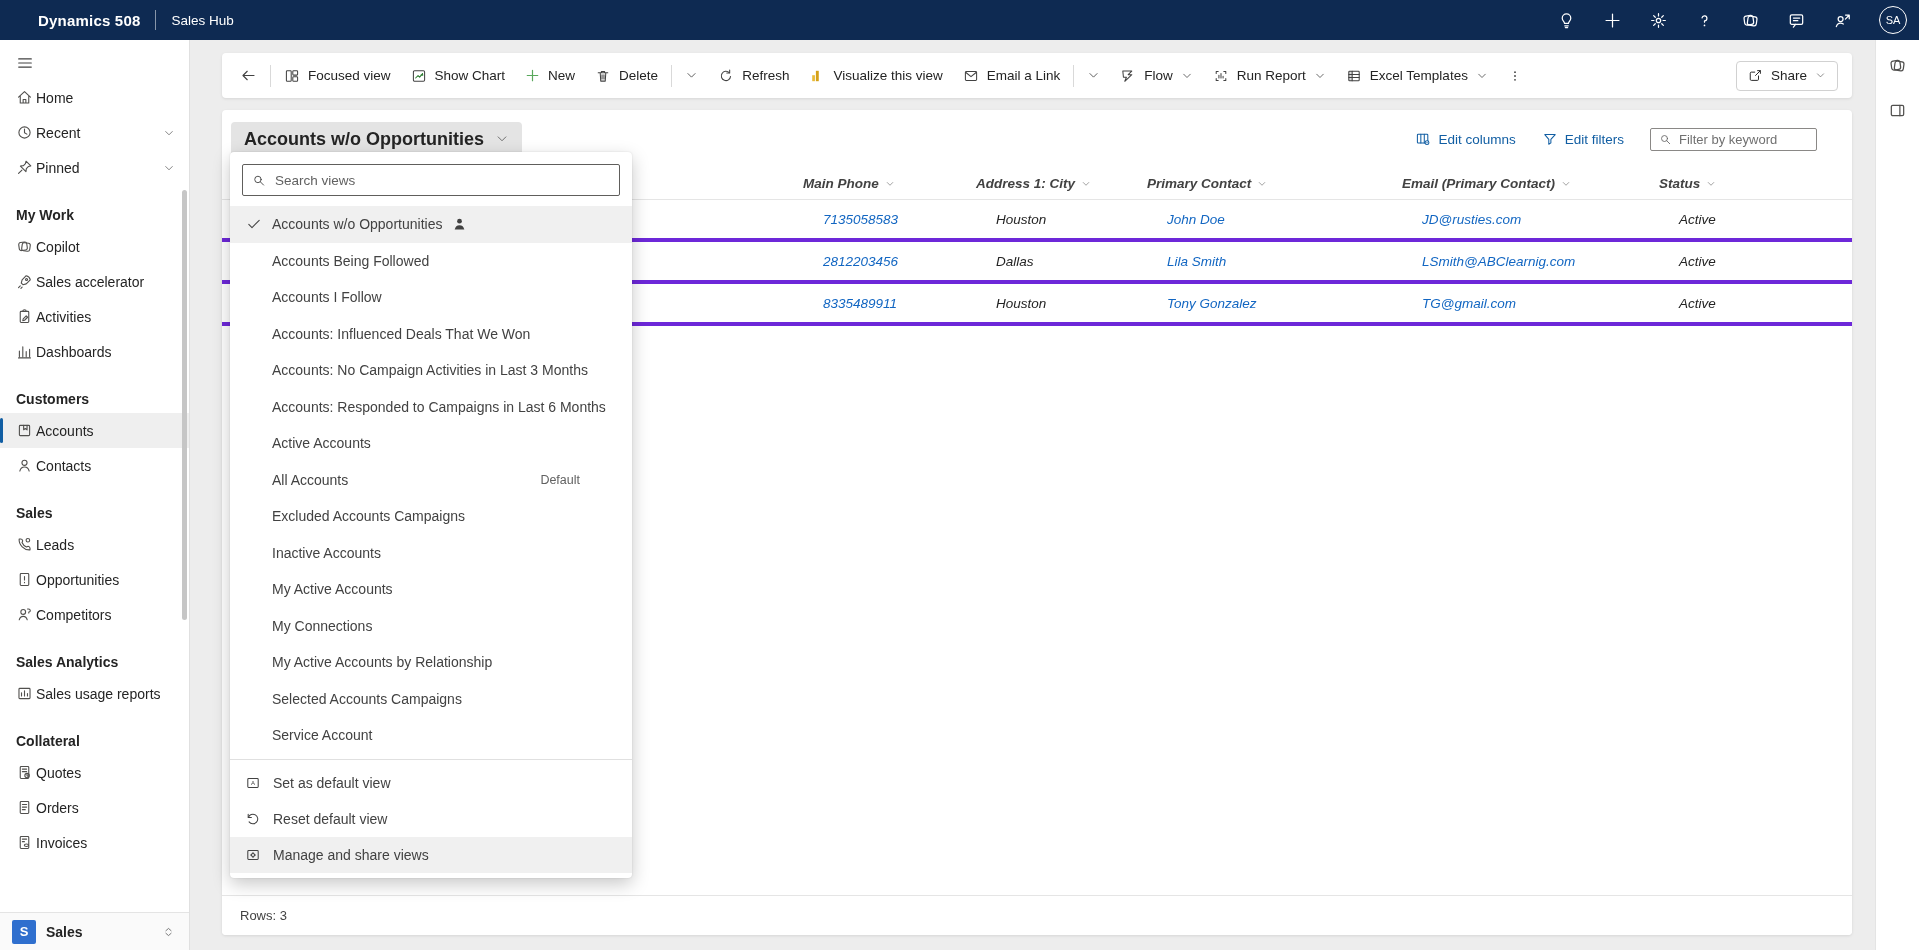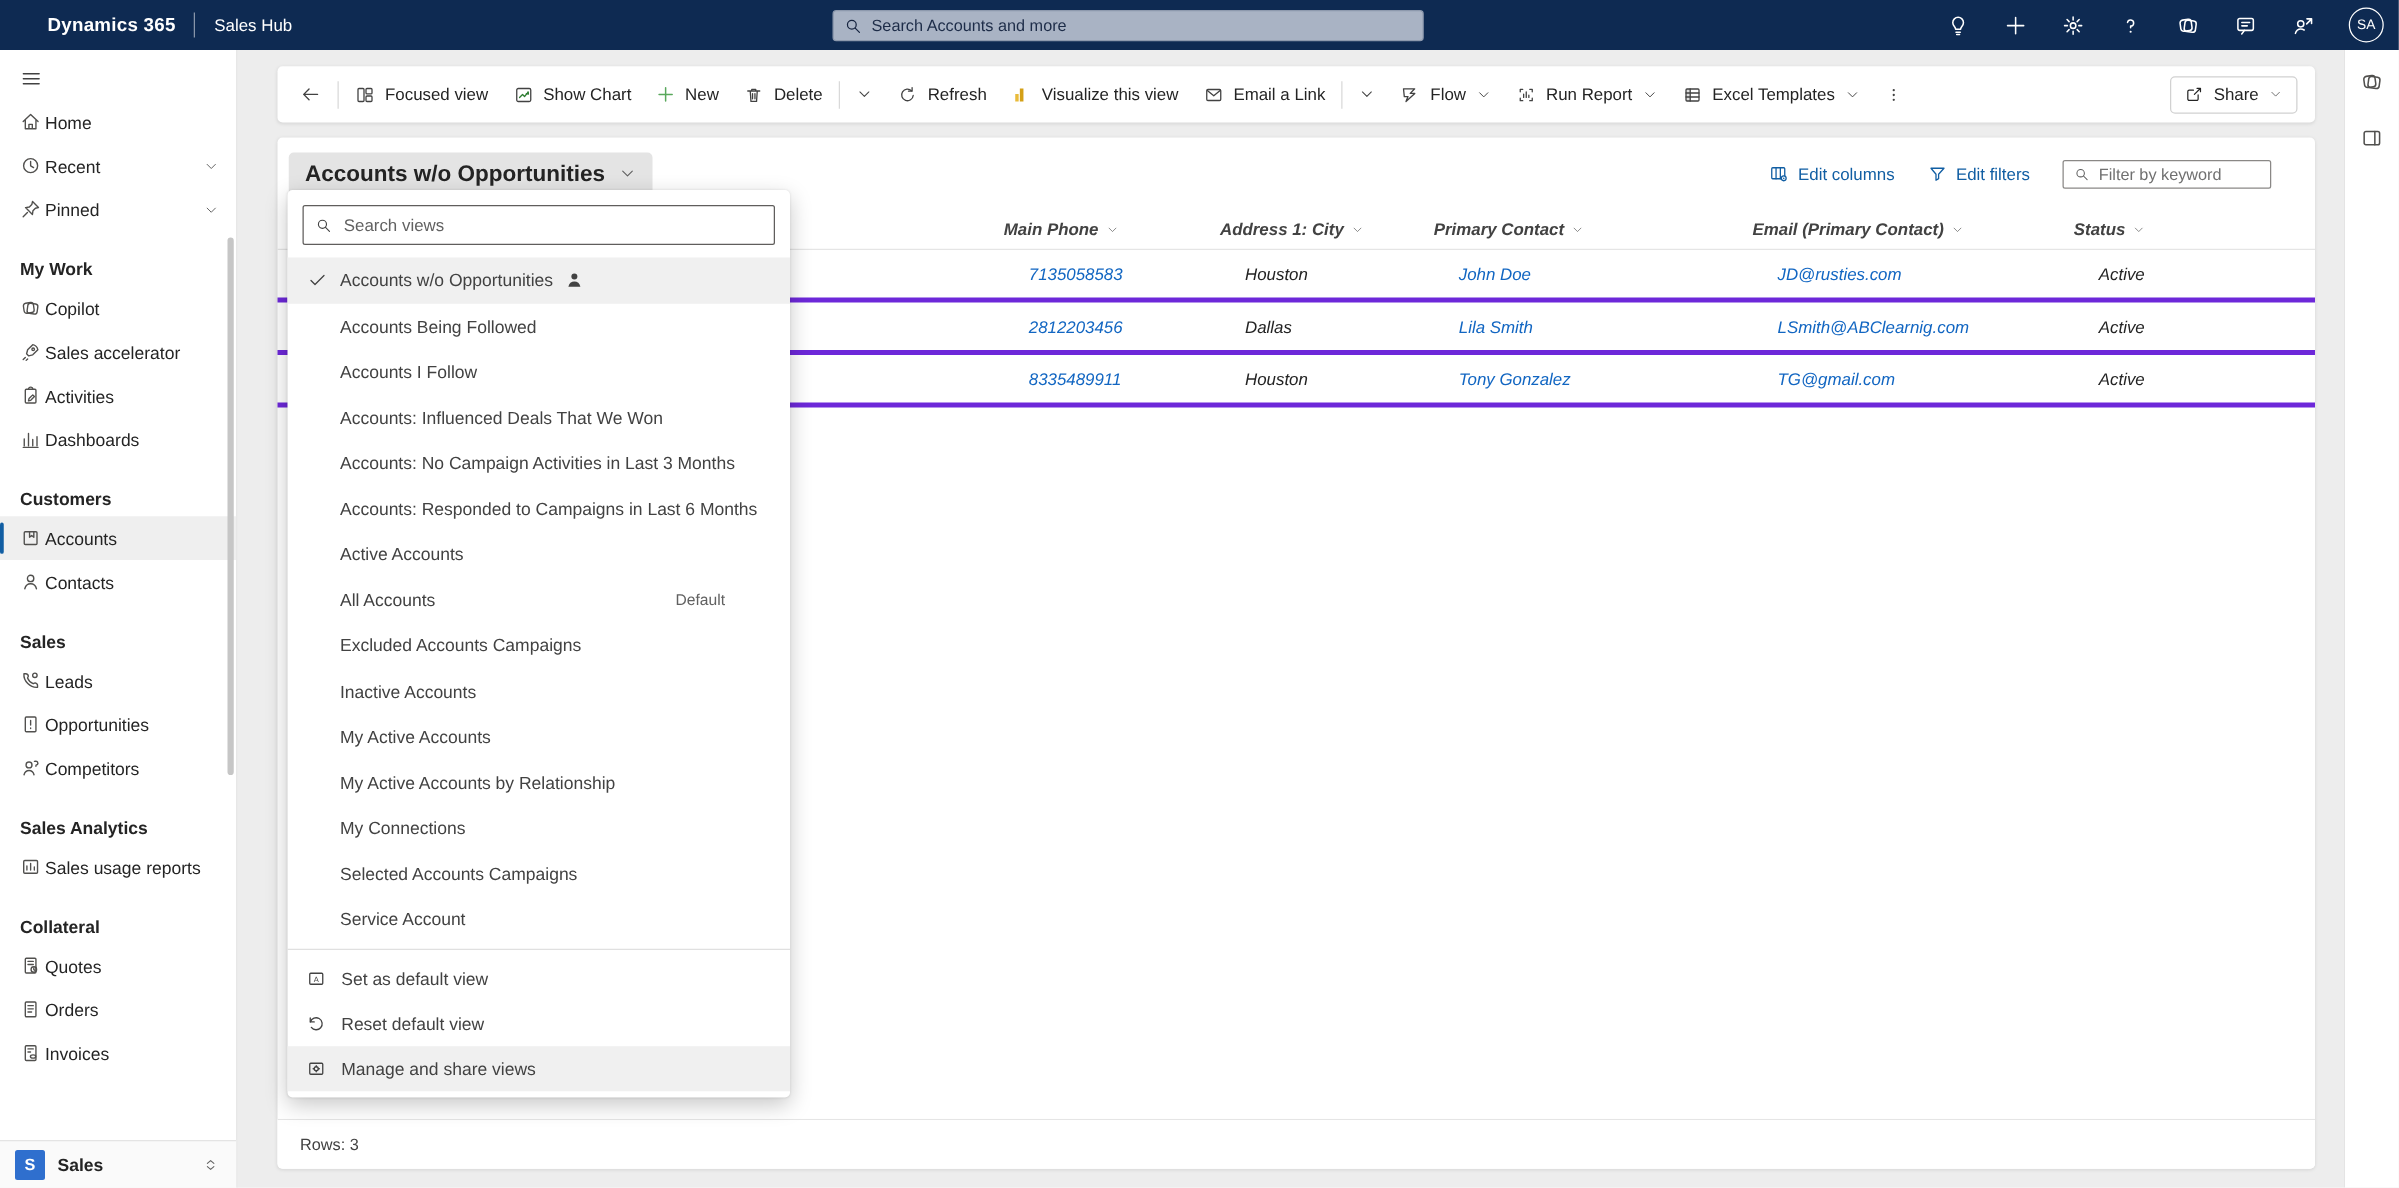--- a/index.html
+++ b/index.html
@@ -95,30 +95,23 @@
   .fly-divider { height:1px; background:#e0e0e0; margin:5px 0; }
   .fly-foot { display:flex; align-items:center; height:36px; padding:0 15px; gap:12px; font-size:14px; color:#424242; cursor:pointer; }
   .fly-foot svg { color:#424242; }
   .fly-foot.highlight { background:#f0f0f0; }
 </style>
 </head>
 <body>
 
 <header class="topbar">
   <div class="brand-wrap">
-    <span class="brand">Dynamics 365</span>
+    <span class="brand">Dynamics 508</span>
     <span class="tb-divider"></span>
     <span class="app-name">Sales Hub</span>
-  </div>
-  <div class="tb-search">
-    <svg class="ic" width="16" height="16" viewBox="0 0 20 20">
-        <circle cx="8.5" cy="8.5" r="4.6"></circle>
-        <path d="M12 12l4.5 4.5"></path>
-      </svg>
-    <input type="text" placeholder="Search Accounts and more" style="">
   </div>
   <div class="tb-right">
     <span class="tb-icon">
         <svg class="ic" width="19" height="19" viewBox="0 0 20 20">
           <path d="M10 3a4.5 4.5 0 0 1 4.5 4.5c0 1.8-1 2.9-1.8 3.9-.3.4-.5.9-.6 1.6H7.9c-.1-.7-.3-1.2-.6-1.6C6.5 10.4 5.5 9.3 5.5 7.5A4.5 4.5 0 0 1 10 3z"></path>
           <path d="M8.2 15.6h3.6M8.8 17.4h2.4"></path>
         </svg>
       </span>
     <span class="tb-icon">
         <svg class="ic" width="19" height="19" viewBox="0 0 20 20">
@@ -597,25 +590,25 @@
   <div class="fly-item">
       <span class="fly-check"></span>
       <span>Inactive Accounts</span>
     </div>
   <div class="fly-item">
       <span class="fly-check"></span>
       <span>My Active Accounts</span>
     </div>
   <div class="fly-item">
       <span class="fly-check"></span>
+      <span>My Connections</span>
+    </div>
+  <div class="fly-item">
+      <span class="fly-check"></span>
       <span>My Active Accounts by Relationship</span>
-    </div>
-  <div class="fly-item">
-      <span class="fly-check"></span>
-      <span>My Connections</span>
     </div>
   <div class="fly-item">
       <span class="fly-check"></span>
       <span>Selected Accounts Campaigns</span>
     </div>
   <div class="fly-item">
       <span class="fly-check"></span>
       <span>Service Account</span>
     </div>
 

